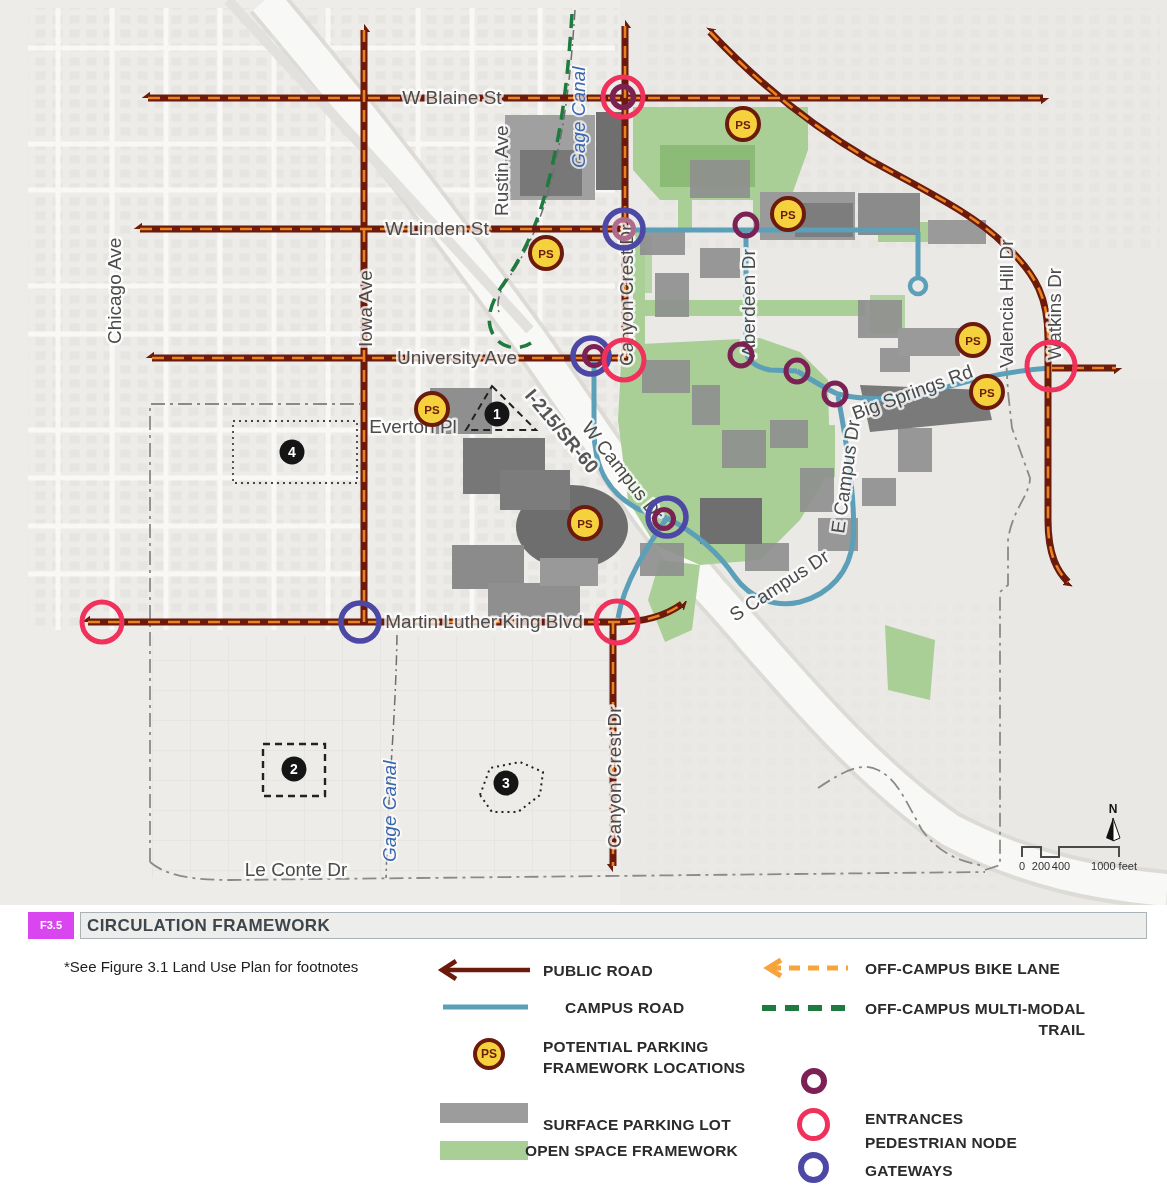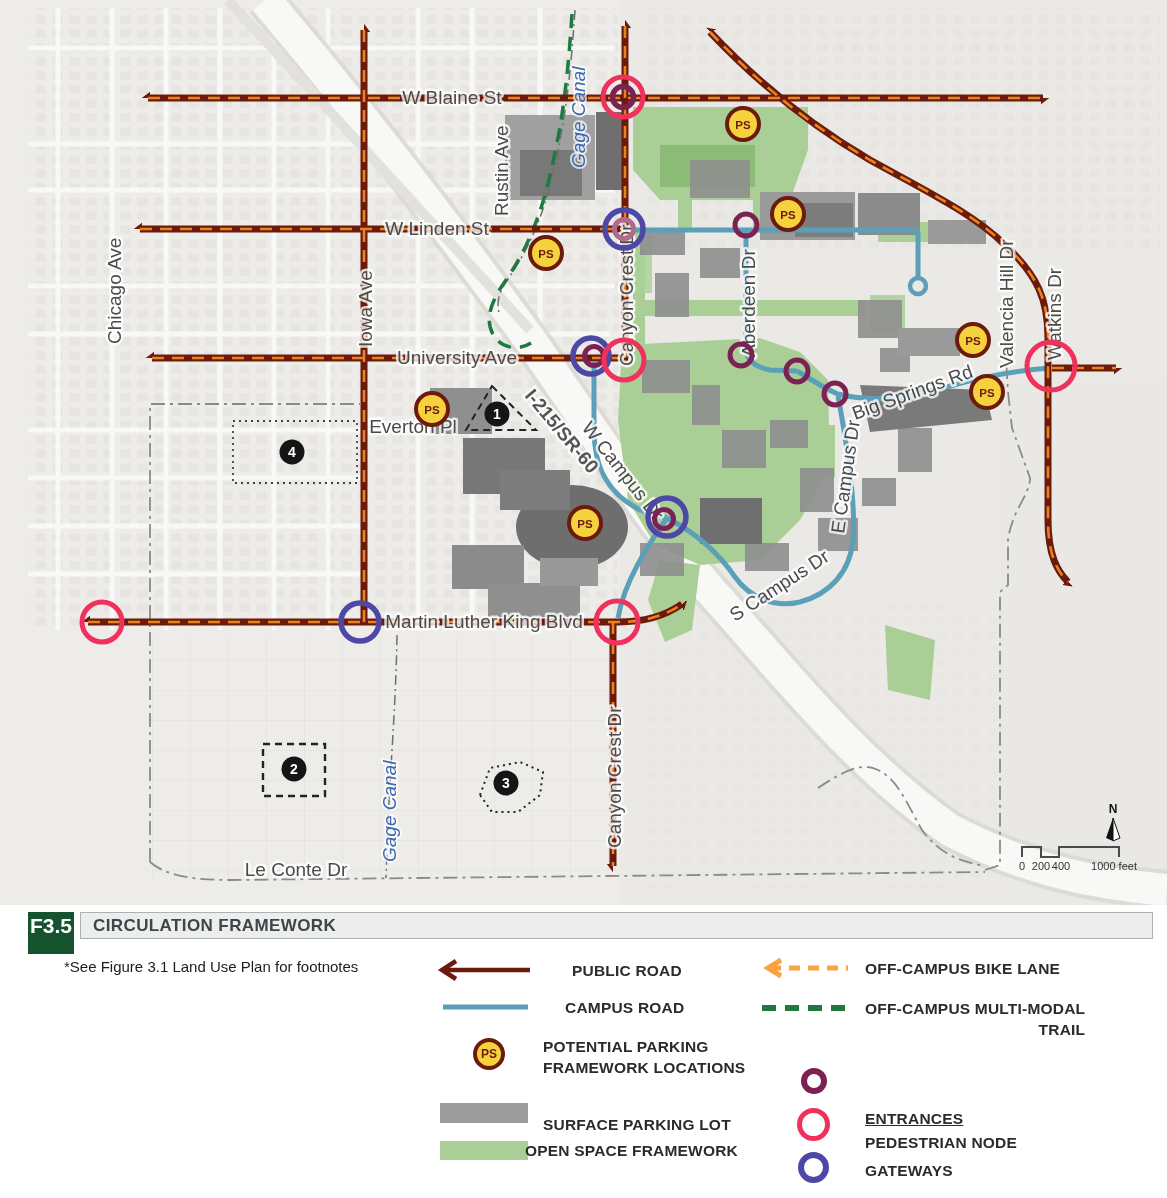--- a/index.html
+++ b/index.html
@@ -9,25 +9,25 @@
   .maplabel{fill:#4b4b4b;font-size:19px;paint-order:stroke;stroke:rgba(255,255,255,.78);
             stroke-width:5px;stroke-linejoin:round;}
   .canal{fill:#3a67b0;font-style:italic;font-size:19px;paint-order:stroke;
          stroke:rgba(255,255,255,.7);stroke-width:4px;}
   .fwylabel{fill:#555;font-weight:bold;font-size:19px;paint-order:stroke;
             stroke:rgba(255,255,255,.75);stroke-width:5px;}
   .pslabel{fill:#6b1a0c;font-weight:bold;font-size:11.5px;}
   .numlabel{fill:#ffffff;font-weight:bold;font-size:14px;}
   .scalelabel{fill:#333;font-size:11px;}
   
-  .figbox{position:absolute;left:28px;top:912px;width:46px;height:42px;background:#14532d;
-          color:#fff;font-weight:bold;font-size:21px;text-align:center;line-height:27px;}
+  .figbox{position:absolute;left:28px;top:912px;width:46px;height:27px;background:#d946ef;
+          color:#fff;font-weight:bold;font-size:11px;text-align:center;line-height:27px;}
   .titlebar{position:absolute;left:80px;top:912px;width:1059px;height:25px;background:#ededec;
             border:1px solid #a9b2b6;color:#3f464b;font-weight:bold;font-size:17px;
-            line-height:25px;padding-left:12px;letter-spacing:.4px;box-sizing:content-box;}
+            line-height:25px;padding-left:6px;letter-spacing:.4px;box-sizing:content-box;}
   .footnote{position:absolute;left:33px;top:958px;font-size:15px;color:#1d1d1d;margin-left:31px;}
   .lg-label{position:absolute;font-size:15.5px;font-weight:600;color:#2b2b2b;
             letter-spacing:.2px;line-height:21px;white-space:pre-line;}
   .ring{position:absolute;border-radius:50%;box-sizing:border-box;background:transparent;}
   .swatch{position:absolute;}
   .psbadge{position:absolute;width:32px;height:32px;border-radius:50%;background:#f5d23d;
            border:4px solid #6b1a0c;box-sizing:border-box;text-align:center;
            font-weight:bold;font-size:12px;color:#6b1a0c;line-height:24px;}
 </style>
 </head>
@@ -286,21 +286,21 @@
 <div class="figbox">F3.5</div>
 <div class="titlebar">CIRCULATION FRAMEWORK</div>
 <div class="footnote">*See Figure 3.1 Land Use Plan for footnotes</div>
 
 <div>
 
   <svg width="105" height="24" style="position:absolute;left:432px;top:958px;">
     <path d="M24,3 L10,12 L24,21" fill="none" stroke="#6b1a0c" stroke-width="4.5"></path>
     <line x1="11" y1="12" x2="98" y2="12" stroke="#6b1a0c" stroke-width="4.5"></line>
   </svg>
-  <div class="lg-label" style="left:572px;top:960px;">PUBLIC ROAD</div>
+  <div class="lg-label" style="left:543px;top:960px;">PUBLIC ROAD</div>
 
   <svg width="90" height="12" style="position:absolute;left:440px;top:1001px;">
     <line x1="3" y1="6" x2="88" y2="6" stroke="#5c9fb8" stroke-width="5"></line>
   </svg>
   <div class="lg-label" style="left:543px;top:997px;margin-left:22px;">CAMPUS ROAD</div>
 
   <div class="psbadge" style="left:473px;top:1038px;">PS</div>
   <div class="lg-label" style="left:543px;top:1036px;"><span>POTENTIAL PARKING</span><br><span>FRAMEWORK LOCATIONS</span></div>
 
   <div class="swatch" style="left:440px;top:1103px;width:88px;height:20px;background:#9c9c9c;"></div>
@@ -320,16 +320,16 @@
   </svg>
   <div class="lg-label" style="left:865px;top:998px;text-align:right;"><span>OFF-CAMPUS MULTI-MODAL</span><br><span>TRAIL</span></div>
 
   <div class="ring" style="left:801px;top:1068px;width:26px;height:26px;border:6.5px solid #7c2153;"></div>
   <div class="lg-label" style="left:865px;top:1132px;">PEDESTRIAN NODE</div>
 
   <div class="ring" style="left:797px;top:1108px;width:33px;height:33px;border:5px solid #f0315b;"></div>
   <div class="lg-label" style="left:865px;top:1160px;">GATEWAYS</div>
 
   <div class="ring" style="left:798px;top:1152px;width:31px;height:31px;border:6.5px solid #4d48a5;"></div>
-  <div class="lg-label" style="left:865px;top:1108px;text-decoration:underline;">ENTRANCES</div>
+  <div class="lg-label" style="left:865px;top:1108px;">ENTRANCES</div>
 </div>
 
 </div>
 
 </body></html>

